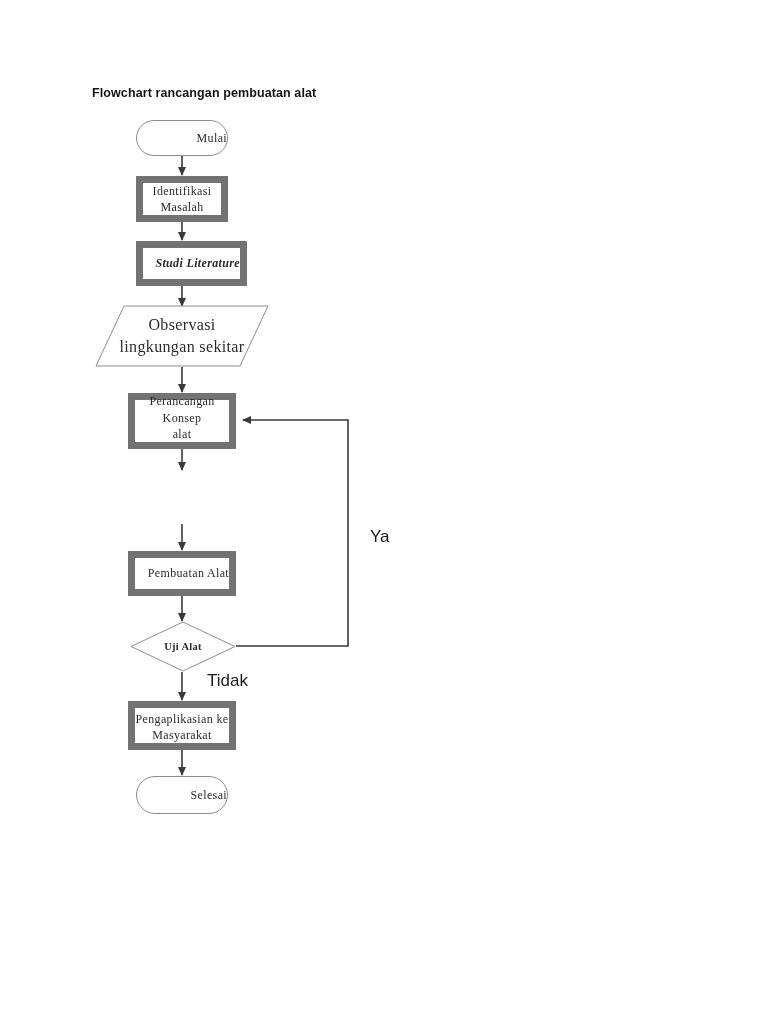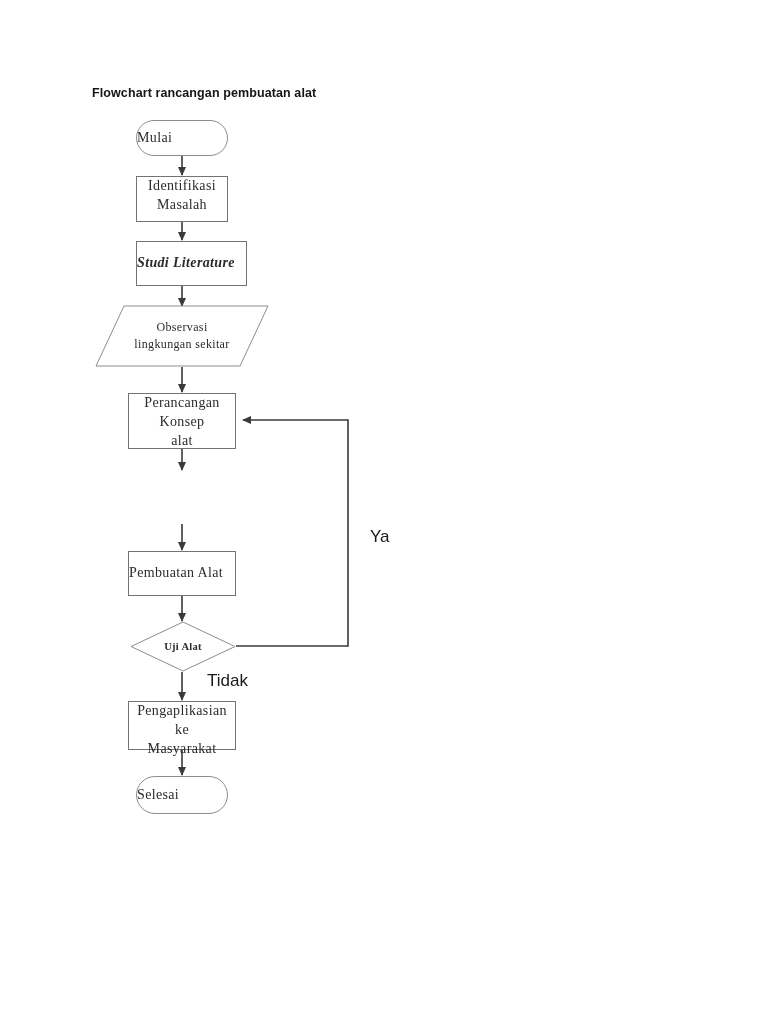--- a/index.html
+++ b/index.html
@@ -31,53 +31,53 @@
     color: #151515;
     letter-spacing: 0.1px;
     white-space: nowrap;
   }
   
   .node {
     position: absolute;
     box-sizing: border-box;
     display: flex;
     align-items: center;
-    justify-content: flex-start;
+    justify-content: flex-end;
     text-align: center;
     color: #2b2b2b;
     font-family: "Liberation Serif", serif;
-    font-size: 14px;
+    font-size: 12px;
     line-height: 1.35;
     letter-spacing: 0.35px;
   }
   .terminator {
     border: 1px solid #8d8d8d;
     border-radius: 26px;
     background: #ffffff;
   }
   .process {
-    border: 1px solid #737373;
+    border: 7px solid #737373;
     background: #ffffff;
   }
   .io-wrap {
     position: absolute;
   }
   .io-wrap svg { display: block; }
   .io-label {
     position: absolute;
     left: 0; top: 0;
     width: 100%;
     height: 100%;
     display: flex;
     align-items: center;
     justify-content: center;
     text-align: left;
     color: #2b2b2b;
     font-family: "Liberation Serif", serif;
-    font-size: 12px;
+    font-size: 16px;
     line-height: 1.4;
     letter-spacing: 0.35px;
     pointer-events: none;
   }
   .decision-wrap { position: absolute; }
   .decision-wrap svg { display: block; }
   .decision-label {
     position: absolute;
     left: 0; top: 0;
     width: 100%;

